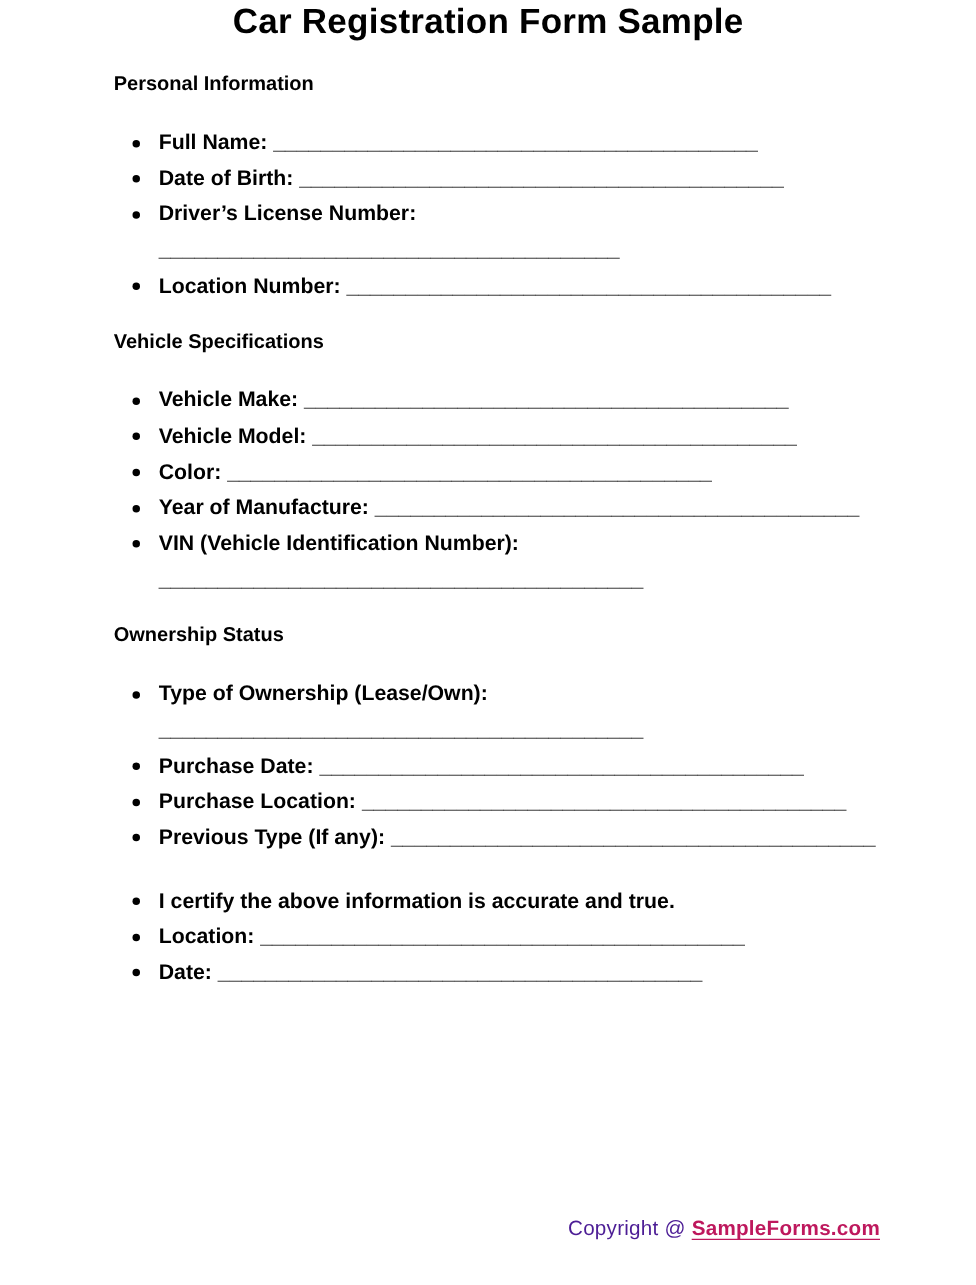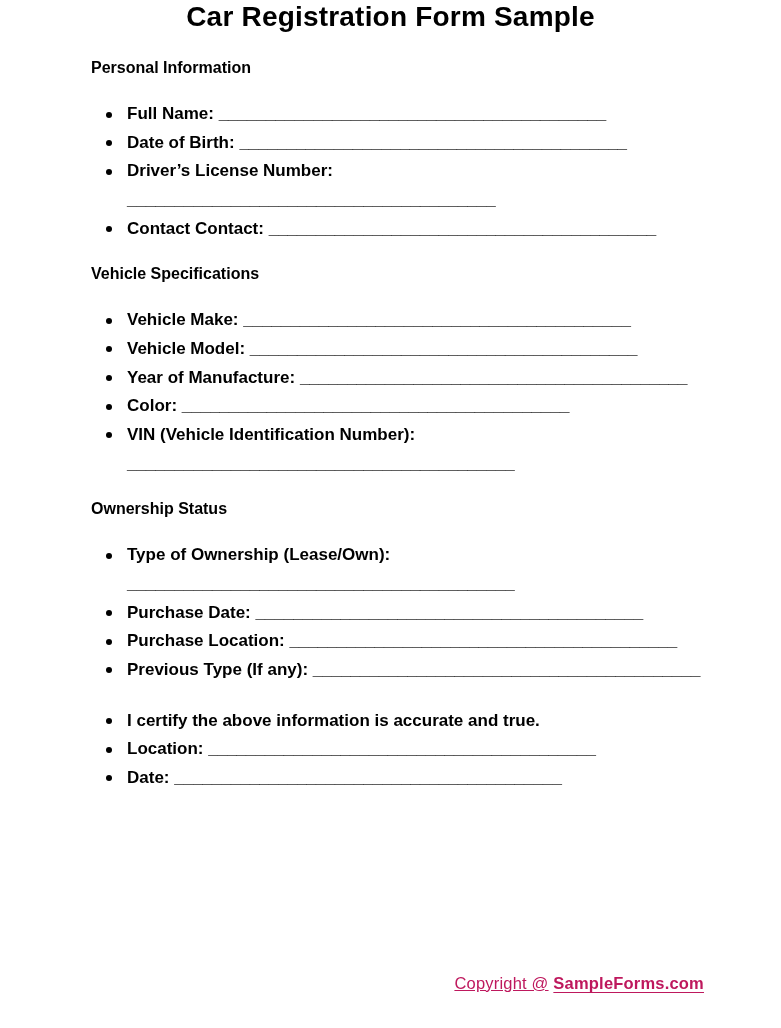--- a/index.html
+++ b/index.html
@@ -71,40 +71,40 @@
 <body>
 
 <div class="page">
   <h1 class="title">Car Registration Form Sample</h1>
   <main id="sections">
       <h2 class="section-heading">Personal Information</h2>
       <ul class="field-list">
         <li><span class="field-label">Full Name:</span> <span class="field-blank">_________________________________________</span></li>
         <li><span class="field-label">Date of Birth:</span> <span class="field-blank">_________________________________________</span></li>
         <li><span class="field-label">Driver’s License Number:</span> <span class="field-blank">_______________________________________</span></li>
-        <li><span class="field-label">Contact Contact:</span> <span class="field-blank">_________________________________________</span></li>
+        <li><span class="field-label">Location Number:</span> <span class="field-blank">_________________________________________</span></li>
       </ul>
       <h2 class="section-heading">Vehicle Specifications</h2>
       <ul class="field-list">
         <li><span class="field-label">Vehicle Make:</span> <span class="field-blank">_________________________________________</span></li>
         <li><span class="field-label">Vehicle Model:</span> <span class="field-blank">_________________________________________</span></li>
+        <li><span class="field-label">Color:</span> <span class="field-blank">_________________________________________</span></li>
         <li><span class="field-label">Year of Manufacture:</span> <span class="field-blank">_________________________________________</span></li>
-        <li><span class="field-label">Color:</span> <span class="field-blank">_________________________________________</span></li>
         <li><span class="field-label">VIN (Vehicle Identification Number):</span> <span class="field-blank">_________________________________________</span></li>
       </ul>
       <h2 class="section-heading">Ownership Status</h2>
       <ul class="field-list">
         <li><span class="field-label">Type of Ownership (Lease/Own):</span> <span class="field-blank">_________________________________________</span></li>
         <li><span class="field-label">Purchase Date:</span> <span class="field-blank">_________________________________________</span></li>
         <li><span class="field-label">Purchase Location:</span> <span class="field-blank">_________________________________________</span></li>
         <li><span class="field-label">Previous Type (If any):</span> <span class="field-blank">_________________________________________</span></li>
       </ul>
       <ul class="field-list">
         <li><span class="field-label">I certify the above information is accurate and true.</span></li>
         <li><span class="field-label">Location:</span> <span class="field-blank">_________________________________________</span></li>
         <li><span class="field-label">Date:</span> <span class="field-blank">_________________________________________</span></li>
       </ul>
     </main>
   <div class="footer">
-    <span class="copy" style="color: #be185d; text-decoration: underline;">Copyright @</span>
+    <span class="copy" style="color: #4c1d95;">Copyright @</span>
     <a class="site-link" style="color: #be185d;">SampleForms.com</a>
   </div>
 </div>
 
 </body></html>

